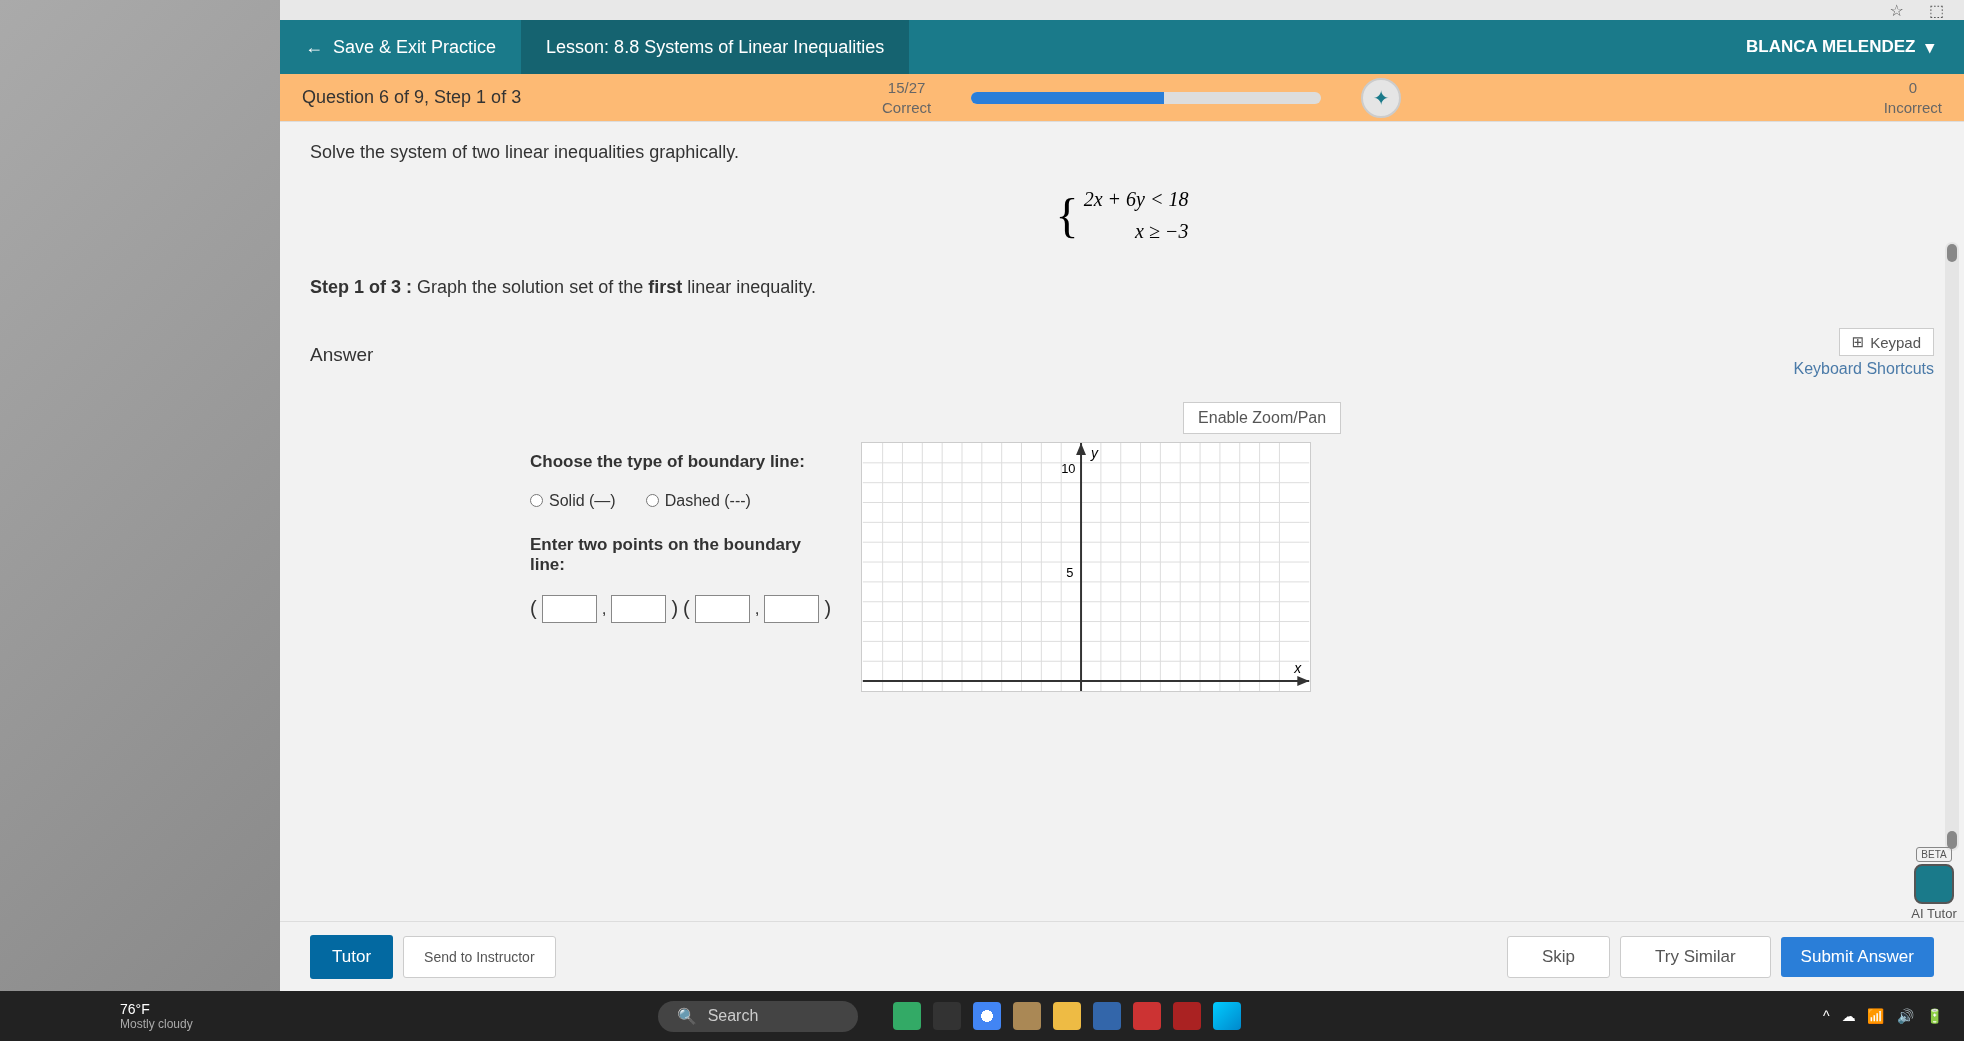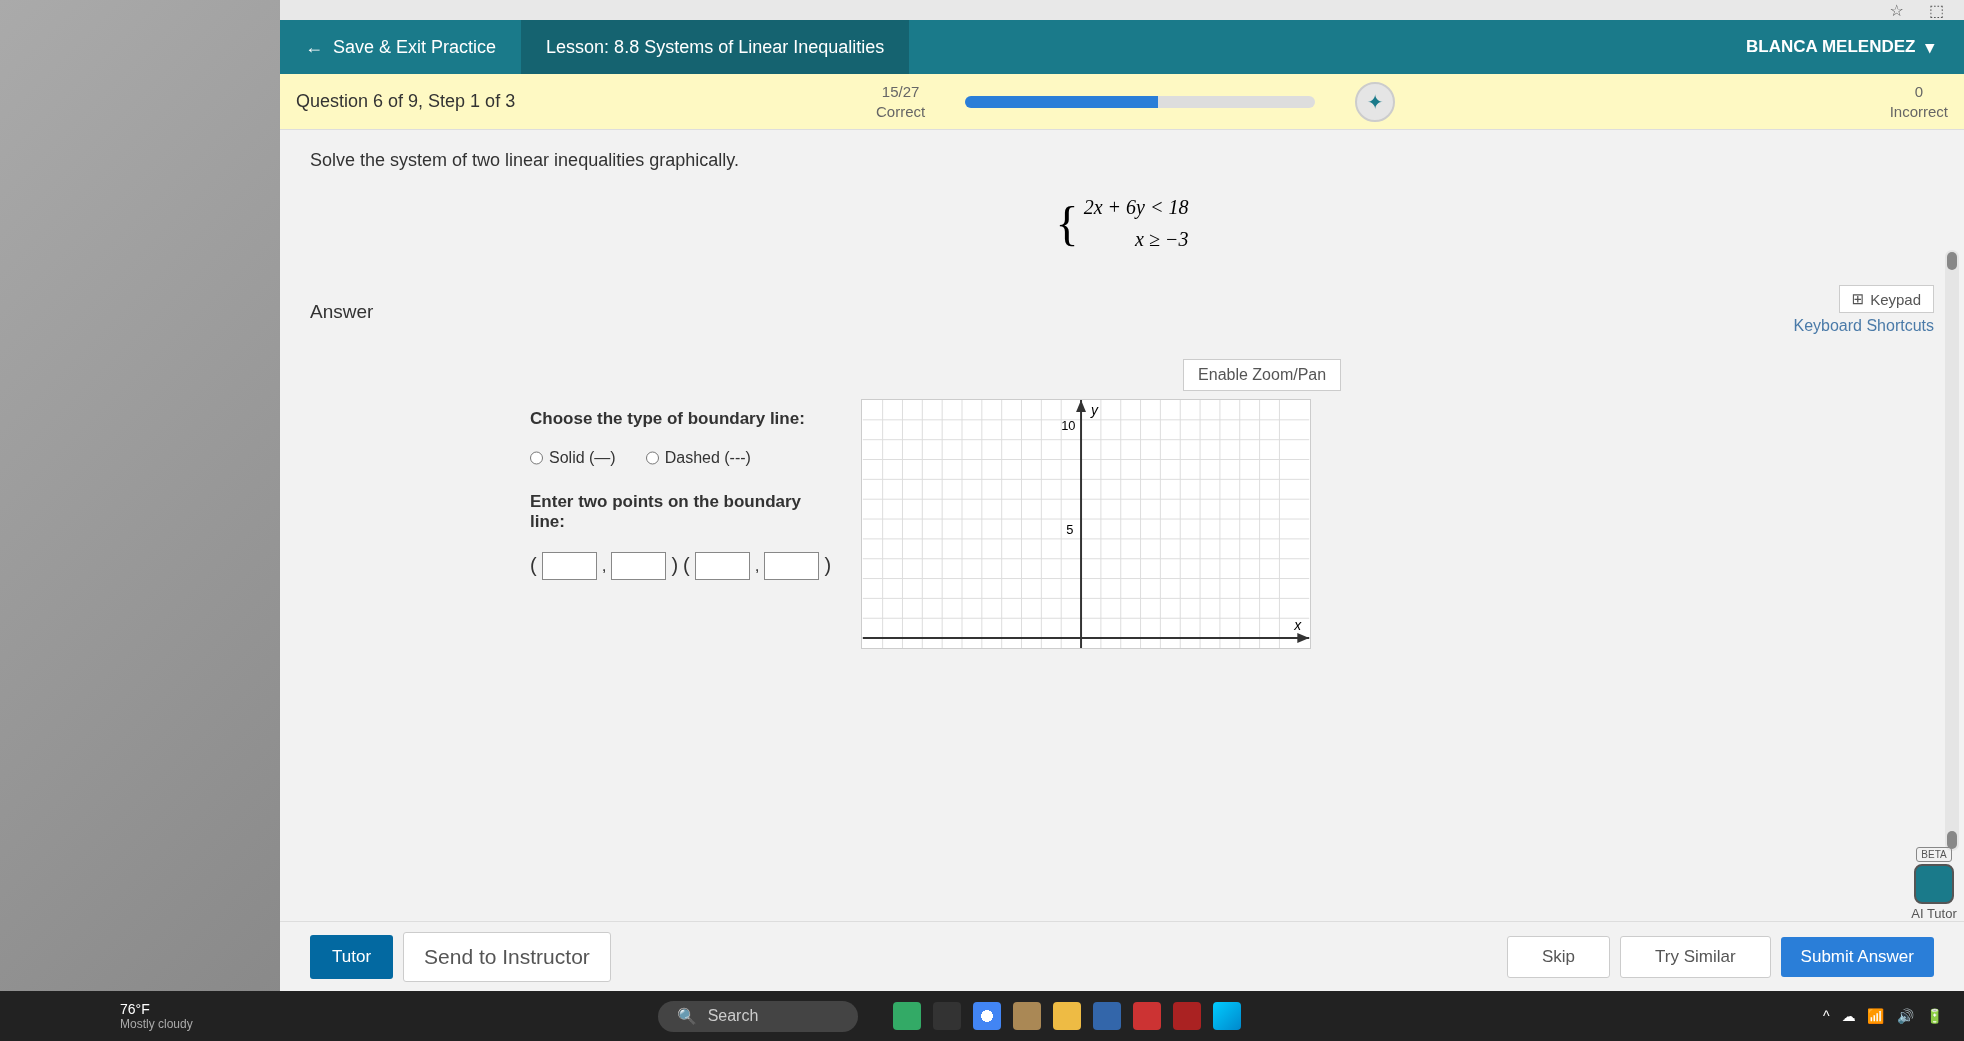--- a/index.html
+++ b/index.html
@@ -62,26 +62,26 @@
 .user-section {
   margin-left: auto;
   padding: 0 30px;
   display: flex;
   align-items: center;
   gap: 10px;
   font-size: 17px;
   font-weight: bold;
 }
 .info-bar {
-  height: 56px;
-  background: #fef9c3;
+  height: 48px;
+  background: #fdba74;
   border-bottom: 1px solid #ddd;
   display: flex;
   align-items: center;
-  padding: 0 16px;
+  padding: 0 22px;
   font-size: 18px;
   color: #333;
 }
 .question-num { flex: 0 0 580px; }
 .score-block { text-align: center; font-size: 15px; color: #666; line-height: 1.3; }
 .progress-wrap {
   margin-left: 40px;
   width: 350px;
   height: 12px;
   background: #ddd;
@@ -161,21 +161,21 @@
 }
 .controls-col {
   flex: 0 0 520px;
   padding-top: 50px;
   padding-left: 220px;
   font-size: 17px;
   color: #333;
 }
 .controls-col p { margin-bottom: 20px; font-weight: 600; }
 .radio-row { display: flex; gap: 30px; margin-bottom: 25px; font-weight: normal; }
-.radio-opt { display: flex; gap: 6px; font-size: 16px; }
+.radio-opt { display: flex; align-items: center; gap: 6px; font-size: 16px; }
 .pts-row { display: flex; gap: 5px; align-items: center; }
 .pt-input {
   width: 55px; height: 28px;
   border: 1px solid #888;
   background: #fff;
 }
 .paren { font-size: 20px; }
 .graph-col {
   flex: 0 0 480px;
   position: relative;
@@ -212,21 +212,21 @@
   color: #fff;
   border: none;
   padding: 12px 22px;
   font-size: 17px;
   border-radius: 3px;
 }
 .send-btn {
   background: #fff;
   border: 1px solid #ccc;
   padding: 12px 20px;
-  font-size: 21px;
+  font-size: 14px;
   color: #555;
   border-radius: 3px;
 }
 .skip-btn, .try-btn {
   background: #fff;
   border: 1px solid #ccc;
   padding: 10px 34px;
   font-size: 17px;
   color: #555;
   border-radius: 3px;
@@ -382,20 +382,24 @@
     <div class="math-system">
       <div class="brace-block">
         <span class="brace">{</span>
         <div class="eq-stack">
           <div>2x + 6y &lt; 18</div>
           <div>x ≥ −3</div>
         </div>
       </div>
     </div>
 
+    <div class="step-line">
+      <b>Step 1 of 3 :</b>
+      <span>Graph the solution set of the </span><b>first</b><span> linear inequality.</span>
+    </div>
 
     <div class="answer-header">
       <div class="answer-label">Answer</div>
       <div class="keypad-links">
         <button class="keypad-btn">
           <span>⊞</span>
           <span>Keypad</span>
         </button><br>
         <a href="#" style="color:#4a7aa8;text-decoration:none;">Keyboard Shortcuts</a>
       </div>

